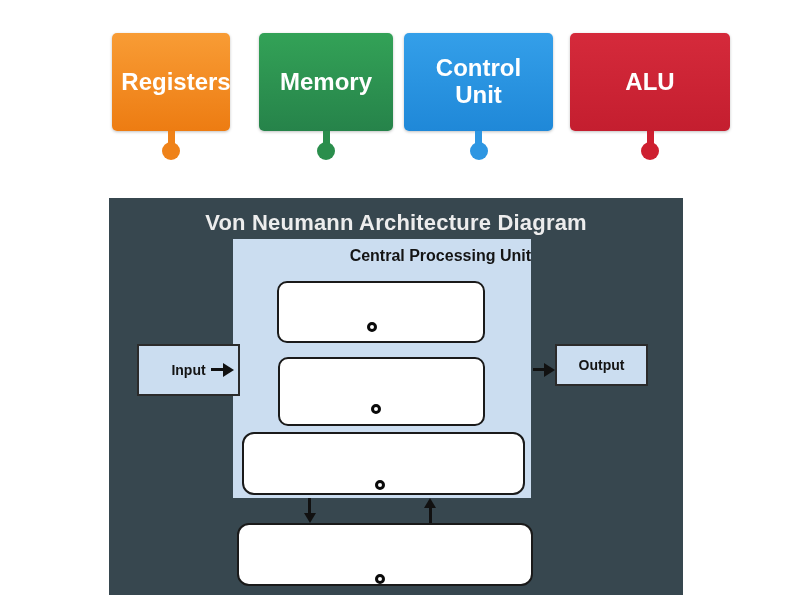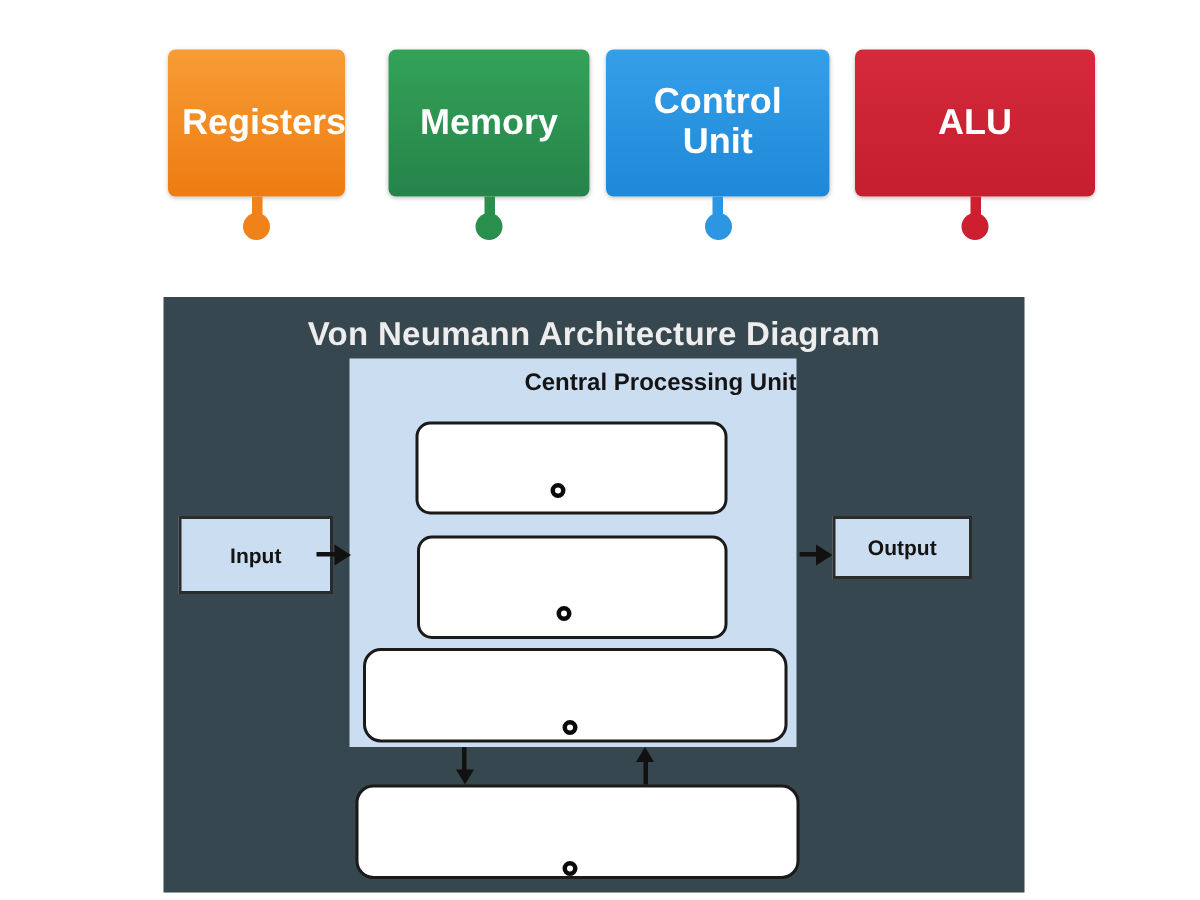--- a/index.html
+++ b/index.html
@@ -111,21 +111,21 @@
     position: absolute;
     background: #CBDDF0;
     border: 2px solid #2b2b2b;
     display: flex;
     align-items: center;
     justify-content: center;
     color: #141414;
     font-weight: bold;
     font-size: 14px;
   }
-  .input-box  { left: 10px;  top: 146px; width: 103px; height: 52px; }
+  .input-box  { left: 28px;  top: 146px; width: 103px; height: 52px; }
   .output-box { left: 446px; top: 146px; width: 93px; height: 42px; }
 
   
   .shaft-h { position: absolute; height: 3px; background: #111111; }
   .shaft-v { position: absolute; width: 3px; background: #111111; }
   .head-right {
     position: absolute; width: 0; height: 0;
     border-left: 11px solid #111111;
     border-top: 7px solid transparent;
     border-bottom: 7px solid transparent;

